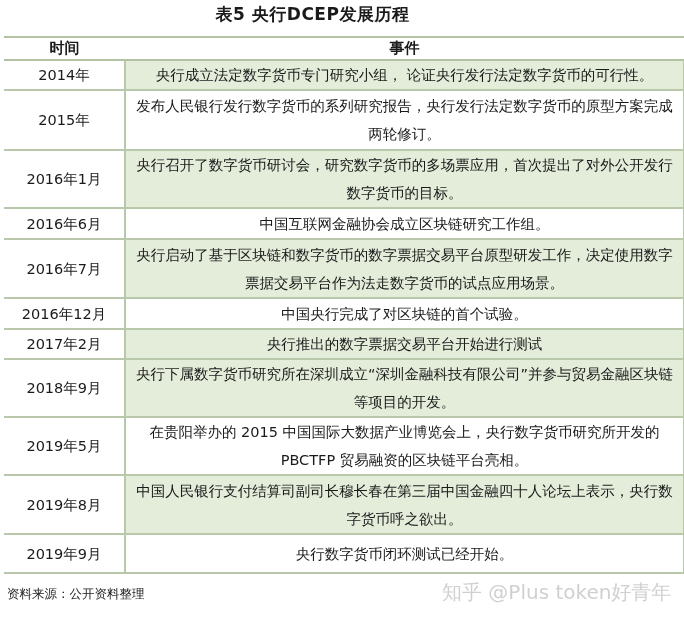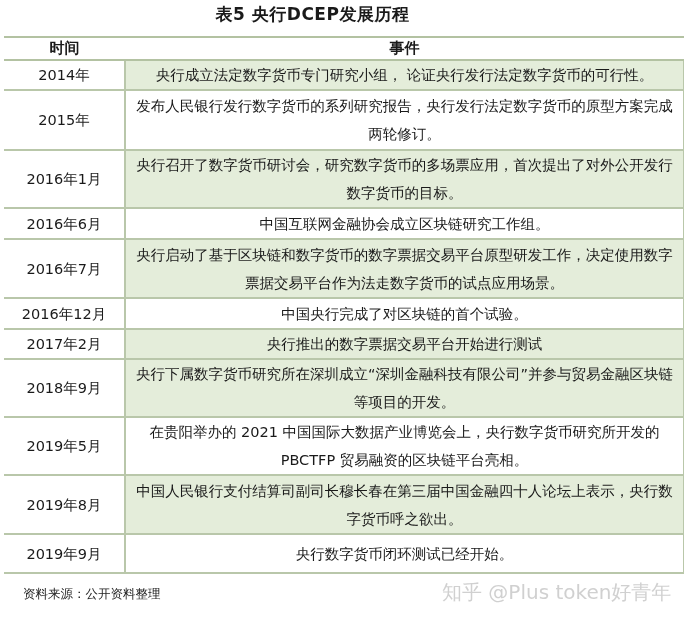--- a/index.html
+++ b/index.html
@@ -12,21 +12,21 @@
   col.c1 { width: 121px; }
   col.c2 { width: 559px; }
   th { font-size: 15px; font-weight: bold; text-align: center; height: 21px; padding: 0;
        border-top: 2px solid #b3c2a2; border-bottom: 2px solid #b3c2a2; background: #fff; }
   td { font-size: 14.5px; line-height: 28px; text-align: center; padding: 0 6px;
        border-bottom: 2px solid #b9c7aa; margin-top: 12px; }
   td.time { background: #ffffff; border-right: 2px solid #b9c7aa; padding: 0 2px; white-space: nowrap; }
   tr.shade td.event { background: #e4edda; }
   tr.plain td.event { background: #ffffff; }
   td.event { border-right: 2px solid #b9c7aa; }
-  .source { position: absolute; left: 7px; top: 585px; font-size: 12.5px; line-height: 18px; color: #222; margin-left: 16px; }
+  .source { position: absolute; left: 7px; top: 585px; font-size: 12.5px; line-height: 18px; color: #222; }
   .watermark { position: absolute; left: 442px; top: 579px; font-size: 20px; line-height: 26px;
                color: rgba(200,200,200,0.85); white-space: nowrap; }
 </style>
 </head>
 <body>
 
 <div class="title">表5 央行DCEP发展历程</div>
 
 <table>
   <colgroup>
@@ -67,21 +67,21 @@
     <tr class="shade" style="height:29px">
       <td class="time">2017年2月</td>
       <td class="event">央行推出的数字票据交易平台开始进行测试</td>
     </tr>
     <tr class="shade" style="height:58px">
       <td class="time">2018年9月</td>
       <td class="event">央行下属数字货币研究所在深圳成立“深圳金融科技有限公司”并参与贸易金融区块链等项目的开发。</td>
     </tr>
     <tr class="plain" style="height:57px">
       <td class="time">2019年5月</td>
-      <td class="event">在贵阳举办的 2021 中国国际大数据产业博览会上，央行数字货币研究所开发的 PBCTFP 贸易融资的区块链平台亮相。</td>
+      <td class="event">在贵阳举办的 2015 中国国际大数据产业博览会上，央行数字货币研究所开发的 PBCTFP 贸易融资的区块链平台亮相。</td>
     </tr>
     <tr class="shade" style="height:59px">
       <td class="time">2019年8月</td>
       <td class="event">中国人民银行支付结算司副司长穆长春在第三届中国金融四十人论坛上表示，央行数字货币呼之欲出。</td>
     </tr>
     <tr class="plain" style="height:39px">
       <td class="time">2019年9月</td>
       <td class="event">央行数字货币闭环测试已经开始。</td>
     </tr>
   </tbody>

